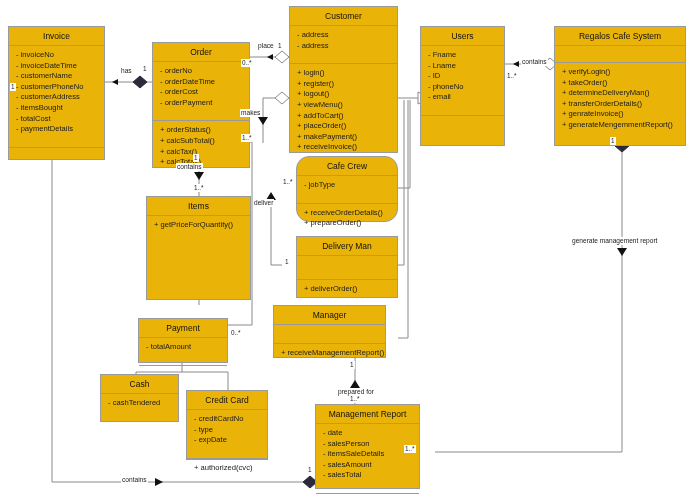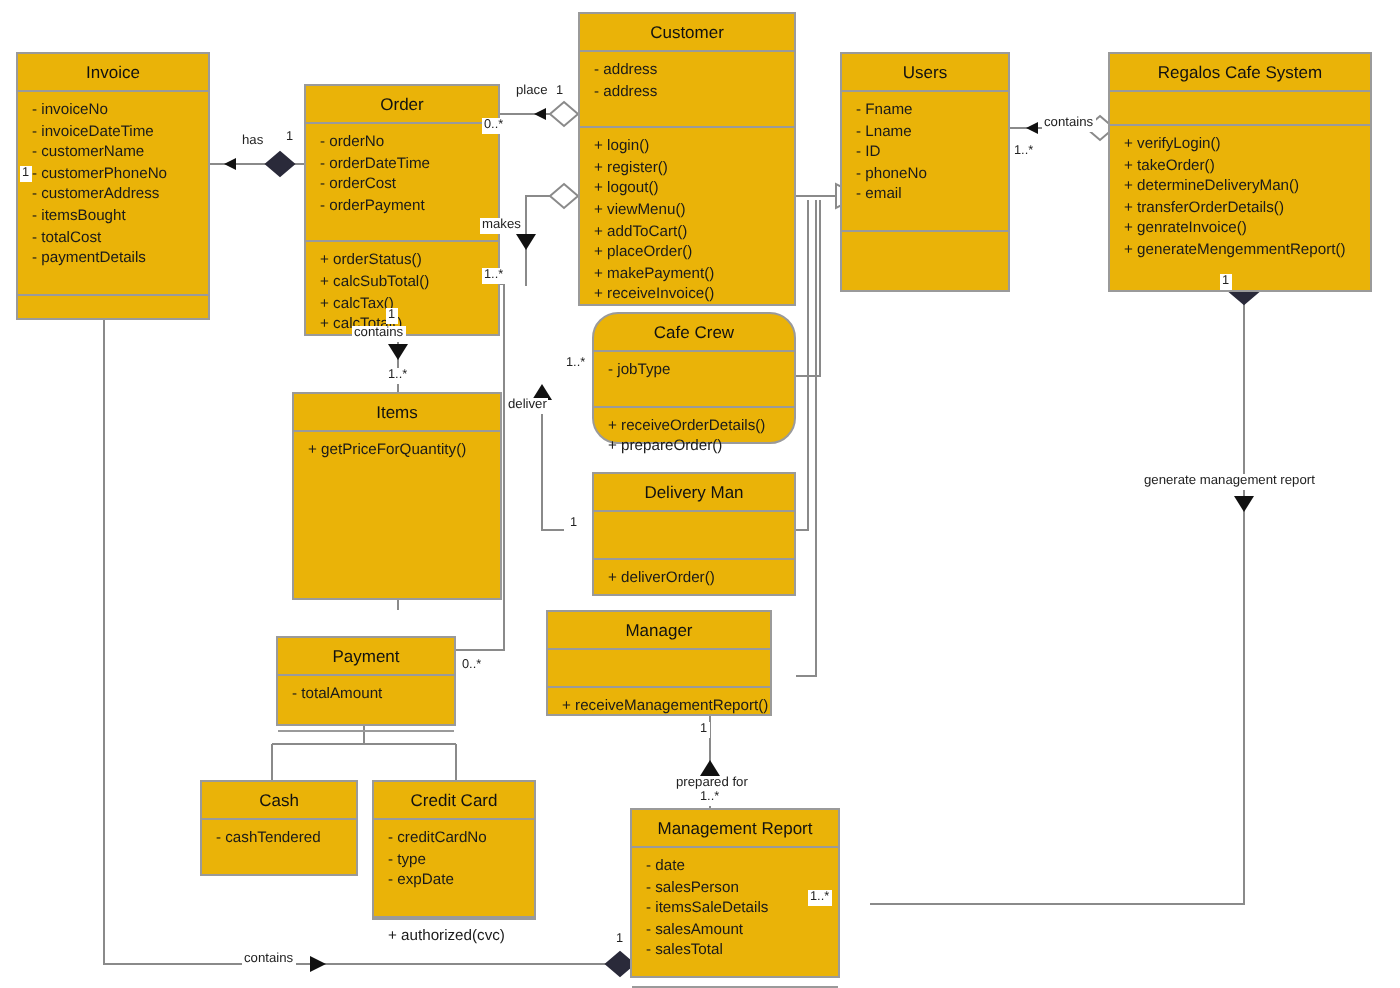--- a/index.html
+++ b/index.html
@@ -225,21 +225,21 @@
   </div>
 
   <div class="uml-class" style="left:138px;top:305px;width:90px;height:45px;margin-top:13px;">
     <div class="cls-name">Payment</div>
     <div class="cls-attrs">
       <div>- totalAmount</div>
     </div>
     <div class="cls-ops" style="height:15px;"></div>
   </div>
 
-  <div class="uml-class" style="left:100px;top:390px;width:79px;height:48px;">
+  <div class="uml-class" style="left:100px;top:374px;width:79px;height:48px;">
     <div class="cls-name">Cash</div>
     <div class="cls-attrs">
       <div>- cashTendered</div>
     </div>
     <div class="cls-ops" style="height:16px;"></div>
   </div>
 
   <div class="uml-class" style="left:186px;top:390px;width:82px;height:70px;">
     <div class="cls-name">Credit Card</div>
     <div class="cls-attrs">

